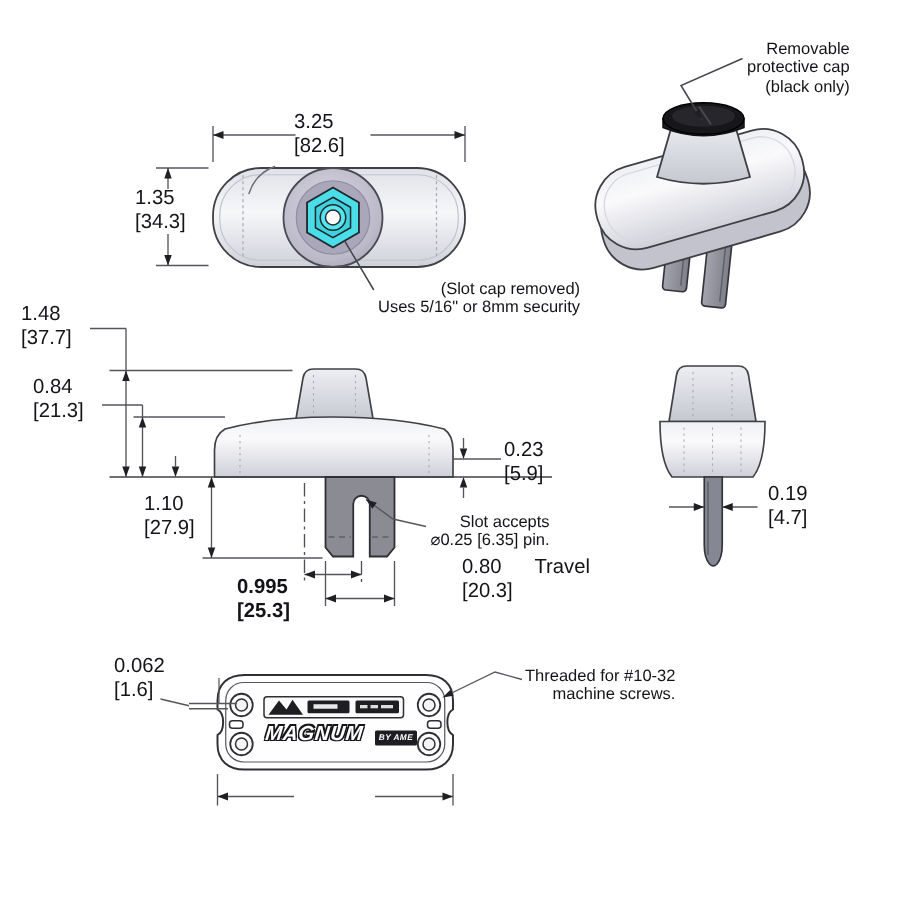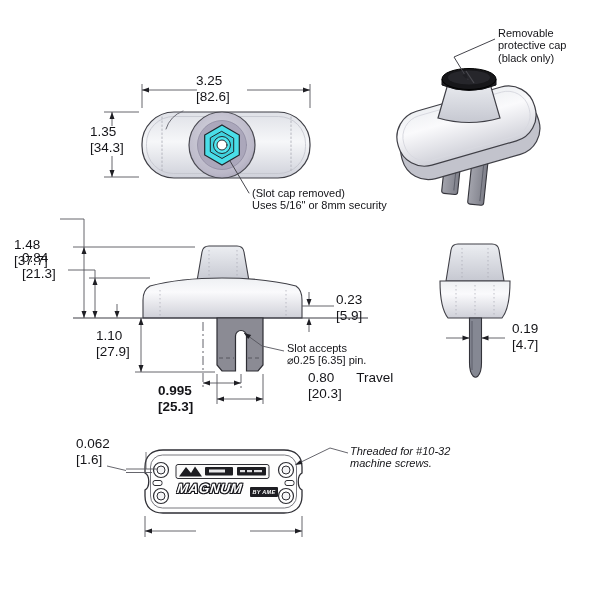--- a/index.html
+++ b/index.html
@@ -1,21 +1,21 @@
 <!DOCTYPE html>
 <html><head>
 <meta charset="utf-8">
 <style>
   html,body{margin:0;padding:0;background:#fff;}
   .canvas{position:relative;width:600px;height:600px;background:#ffffff;overflow:hidden;
           font-family:"Liberation Sans",sans-serif;}
   .canvas svg{position:absolute;left:0;top:0;}
   .dim{position:absolute;font-size:13.5px;line-height:15.5px;color:#141418;text-align:left;white-space:nowrap;}
   .dim.left{text-align:left;}
-  .note{position:absolute;font-size:11px;line-height:12.4px;color:#141418;white-space:nowrap;}
+  .note{position:absolute;font-size:11px;line-height:12.4px;color:#141418;white-space:nowrap;text-align:right;}
   .brand{position:absolute;left:177px;top:481px;width:72px;font-size:13.5px;font-weight:bold;
          font-style:italic;letter-spacing:.5px;color:#fff;transform:skewX(-6deg);
          text-shadow:-1px -1px 0 #15151a,1px -1px 0 #15151a,-1px 1px 0 #15151a,1px 1px 0 #15151a,0 1px 0 #15151a,0 -1px 0 #15151a;}
   .byline{position:absolute;left:250px;top:487px;background:#1d1d22;color:#fff;font-size:5.5px;
           line-height:6.5px;font-style:italic;font-weight:bold;padding:1.5px 2.5px;border-radius:1px;letter-spacing:.3px;}
   .travel-row span.t-label{margin-left:22px;}
 </style>
 </head>
 <body>
 
@@ -241,21 +241,21 @@
 </div>
 <div class="note" style="left:252px;top:187px;">
   <div>(Slot cap removed)</div>
   <div>Uses 5/16" or 8mm security</div>
 </div>
 <div class="note" style="left:498px;top:27px;">
   <div>Removable</div>
   <div>protective cap</div>
   <div>(black only)</div>
 </div>
-<div class="dim" style="left:14px;top:201px;width:46px;margin-top:36px;">
+<div class="dim" style="left:14px;top:201px;width:46px;">
   <div>1.48</div>
   <div>[37.7]</div>
 </div>
 <div class="dim" style="left:22px;top:250px;width:46px;">
   <div>0.84</div>
   <div>[21.3]</div>
 </div>
 <div class="dim" style="left:96px;top:328px;width:44px;">
   <div>1.10</div>
   <div>[27.9]</div>
@@ -279,20 +279,20 @@
   <div>⌀0.25 [6.35] pin.</div>
 </div>
 <div class="dim" style="left:512px;top:321px;width:48px;">
   <div>0.19</div>
   <div>[4.7]</div>
 </div>
 <div class="dim" style="left:76px;top:436px;width:50px;">
   <div>0.062</div>
   <div>[1.6]</div>
 </div>
-<div class="note" style="left:350px;top:445px;font-style:italic;">
+<div class="note" style="left:350px;top:445px;">
   <div>Threaded for #10-32</div>
   <div>machine screws.</div>
 </div>
 <div class="brand">MAGNUM</div>
 <div class="byline">BY AME</div>
 
 </div>
 
 </body></html>

